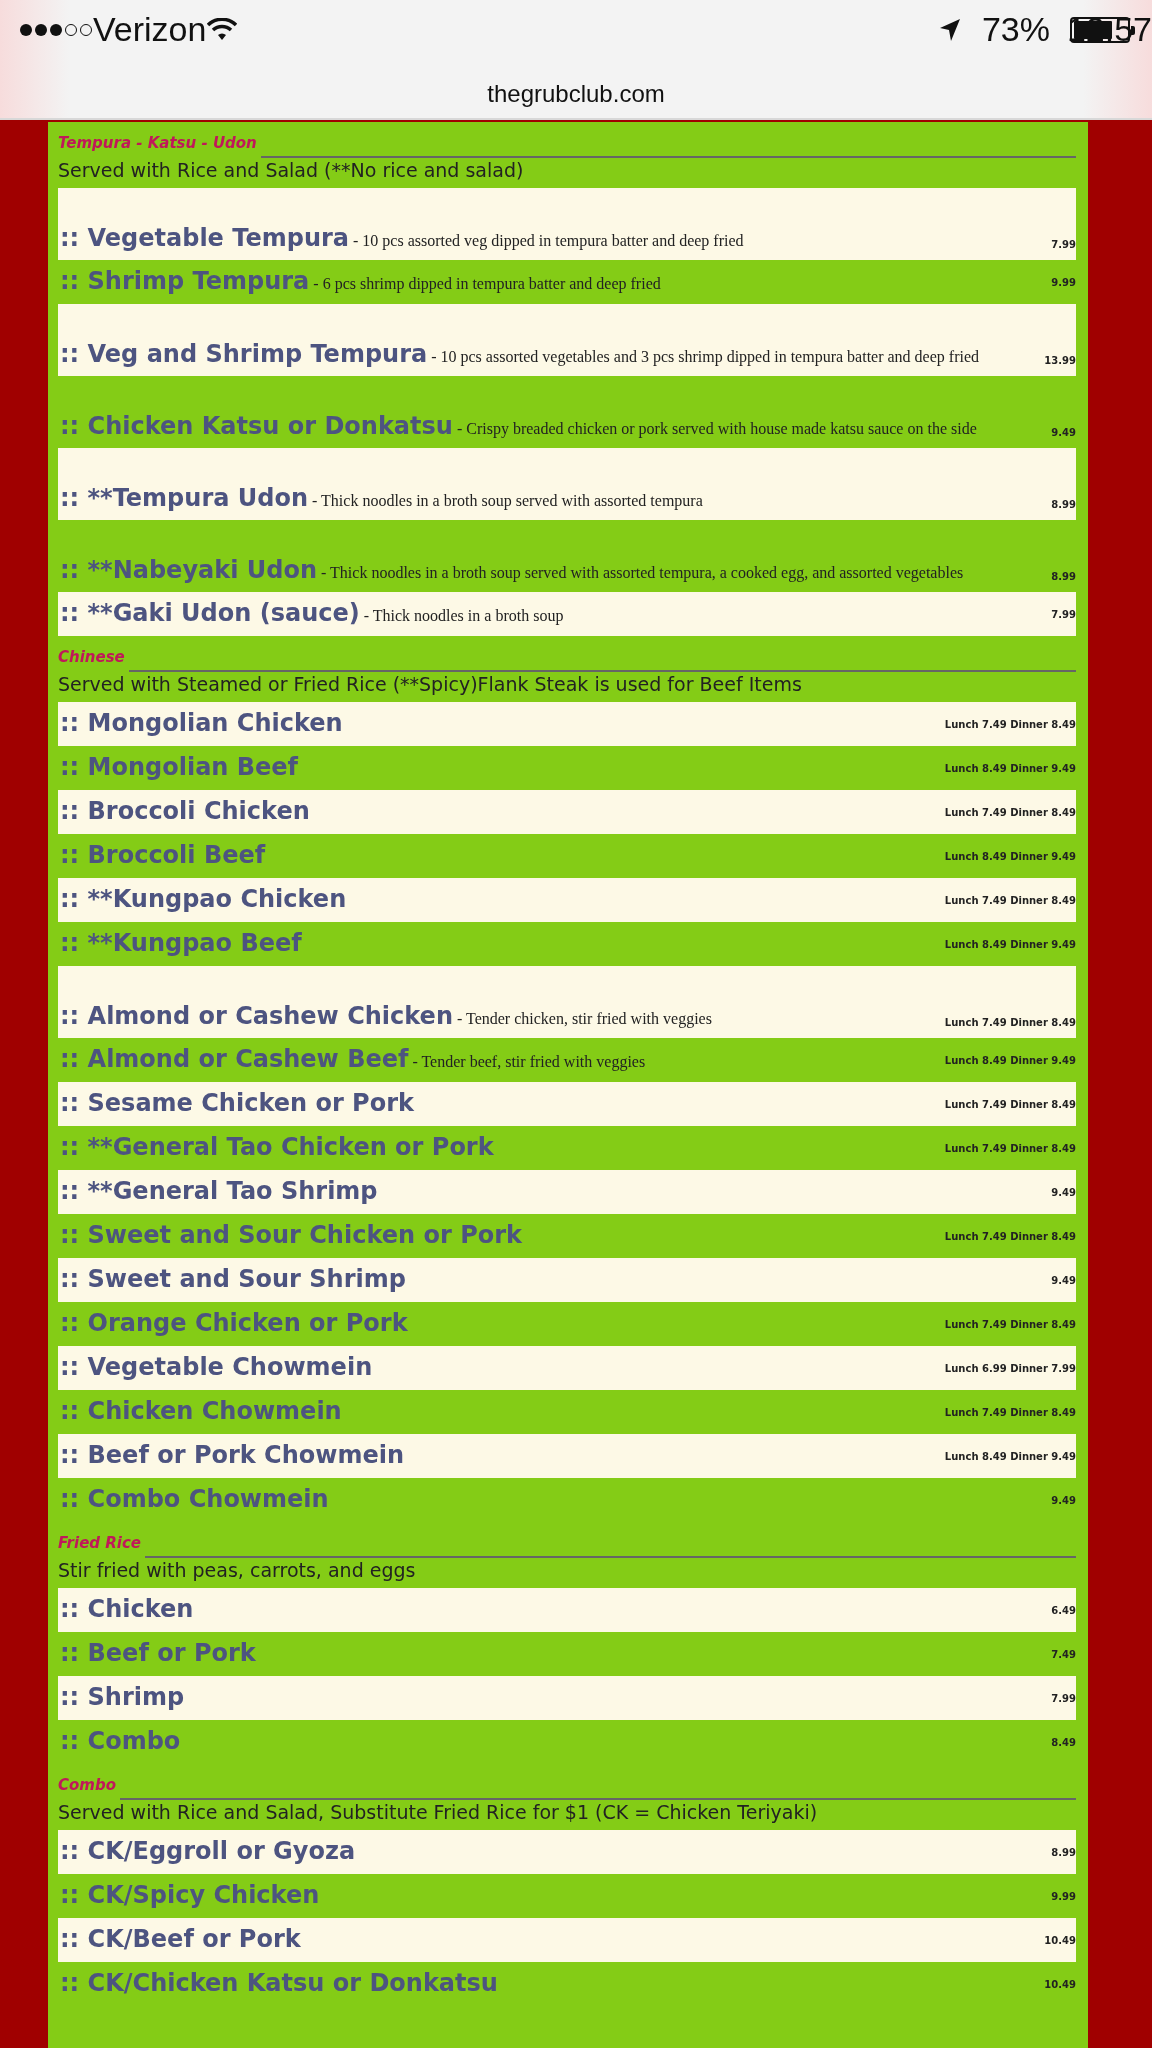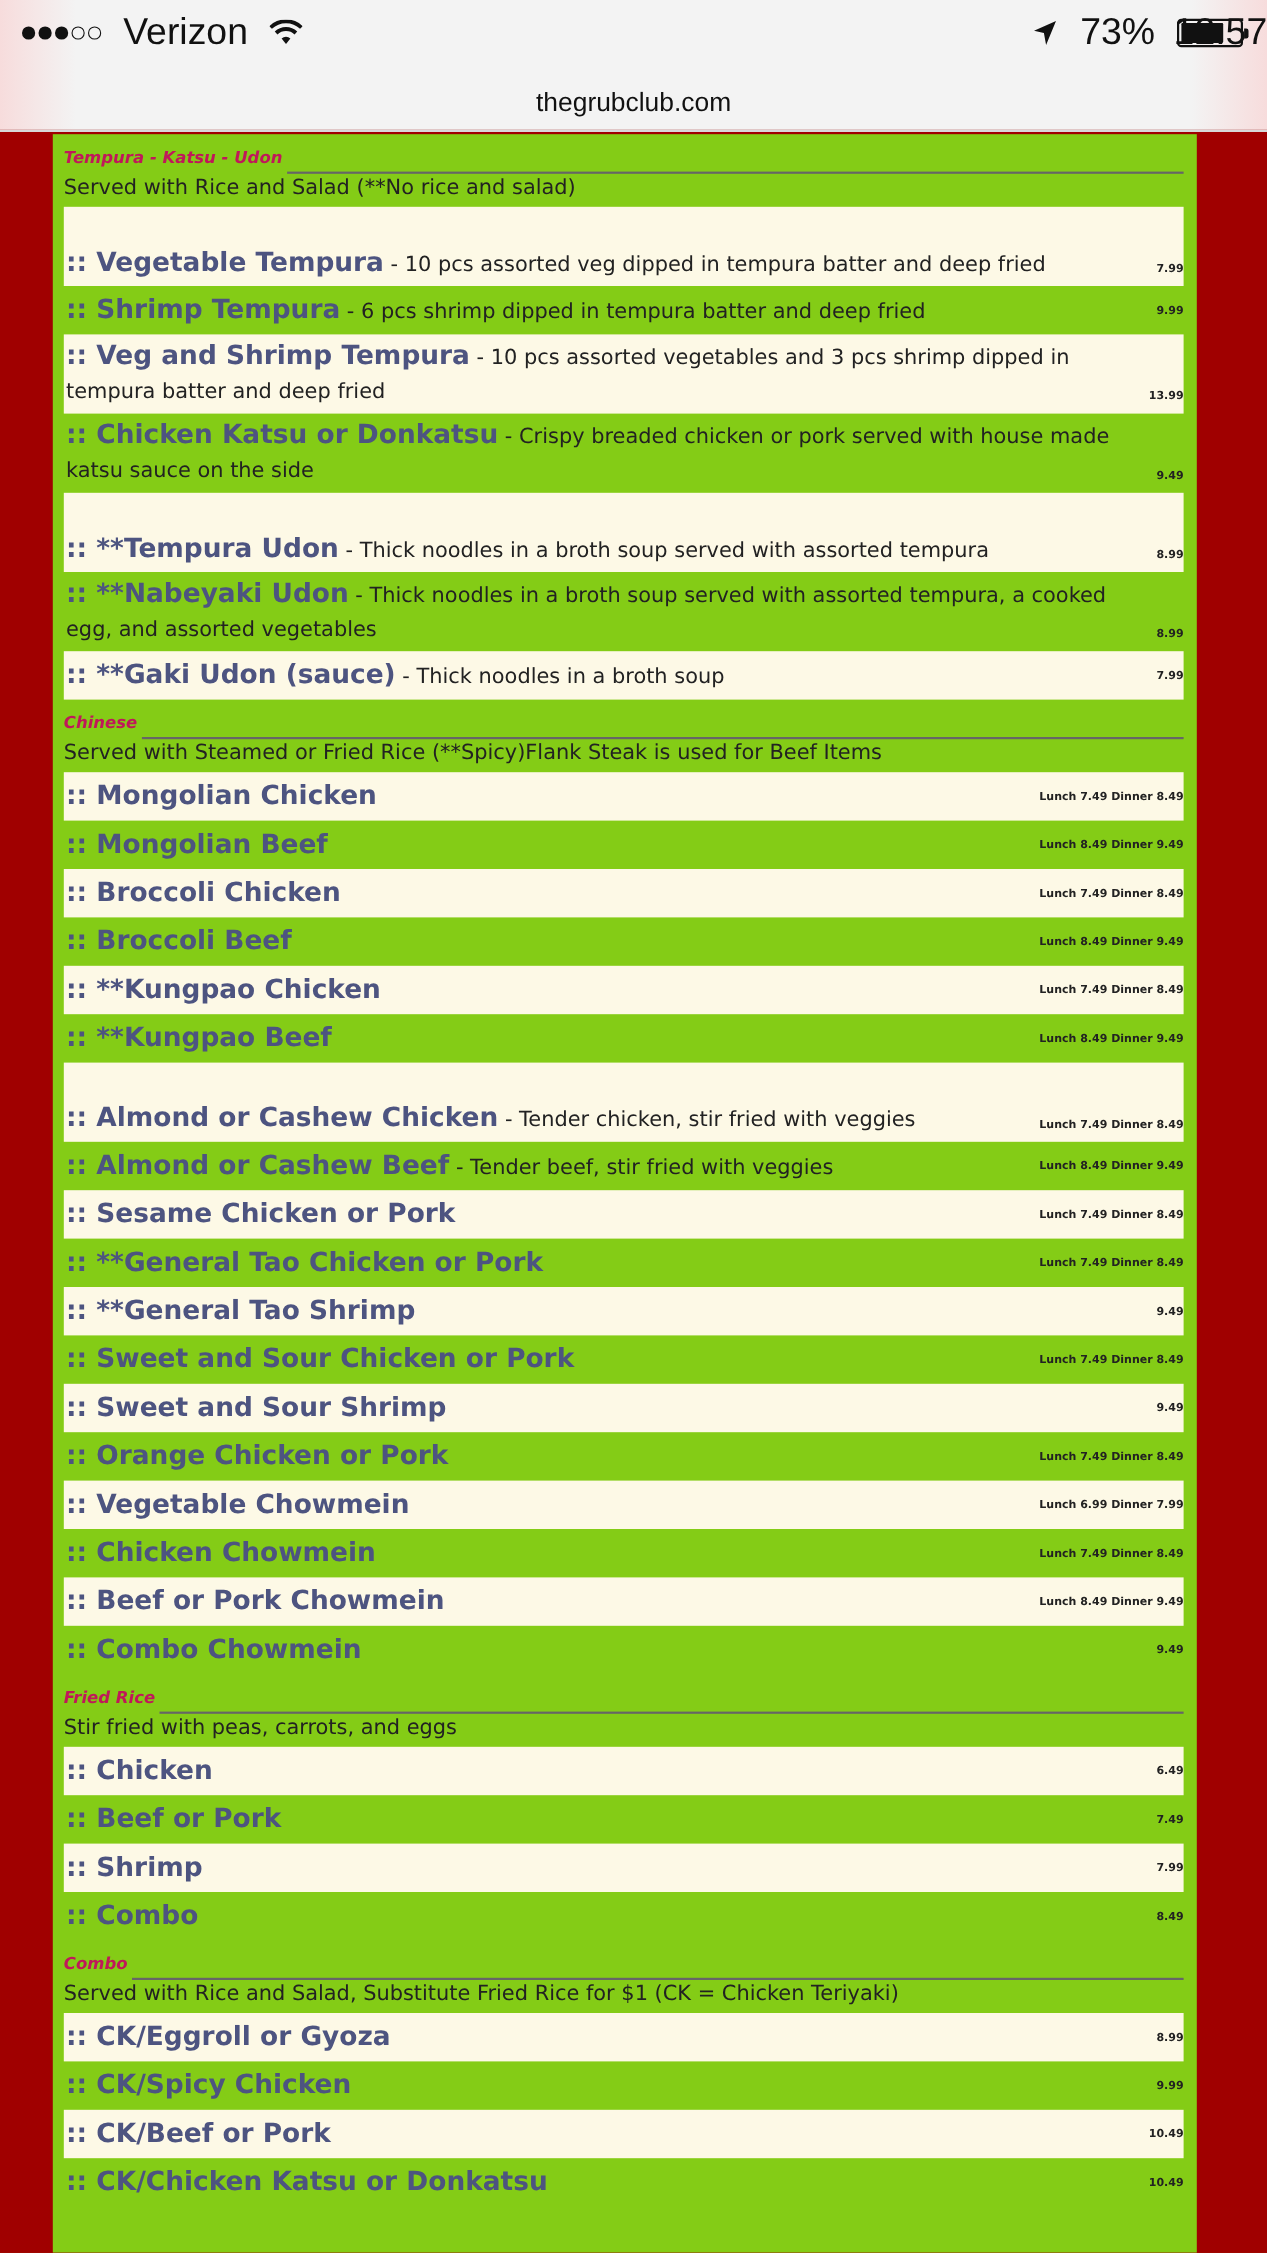--- a/index.html
+++ b/index.html
@@ -5,21 +5,21 @@
   * { box-sizing: border-box; margin: 0; padding: 0; }
   html, body { width: 1152px; height: 2048px; overflow: hidden; background: #a00000; }
   body { font-family: "DejaVu Sans", sans-serif; position: relative; }
 
   .status-bar {
     position: absolute; left: 0; top: 0; width: 1152px; height: 120px;
     background: linear-gradient(to right, #f7dcdc 0%, #f3f3f3 6%, #f3f3f3 94%, #f7dcdc 100%);
     border-bottom: 2px solid #d8d8d8;
   }
   .sb-row { position: absolute; top: 10px; left: 0; width: 100%; height: 44px; }
-  .sb-left { position: absolute; left: 20px; top: 0; font-family: "Liberation Sans", sans-serif; font-size: 34px; color: #111; display: flex; align-items: center; gap: 20px; }
+  .sb-left { position: absolute; left: 20px; top: 0; font-family: "Liberation Sans", sans-serif; font-size: 34px; color: #111; display: flex; align-items: center; gap: 1px; }
   .signal { display: inline-flex; gap: 3px; align-items: center; }
   .dot { width: 12px; height: 12px; border-radius: 50%; background: #111; display: inline-block; }
   .dot.empty { background: transparent; border: 1.5px solid #111; }
   .sb-center { position: absolute; left: 0; right: 0; text-align: right; top: 0; font-family: "Liberation Sans", sans-serif; font-size: 34px; color: #111; }
   .sb-right { position: absolute; right: 22px; top: 0; font-family: "Liberation Sans", sans-serif; font-size: 34px; color: #111; display: flex; align-items: center; gap: 20px; }
   .battery { width: 60px; height: 26px; border: 2px solid #111; border-radius: 4px; position: relative; padding: 2px; }
   .battery-fill { height: 100%; background: #111; border-radius: 1px; }
   .battery::after { content: ""; position: absolute; right: -7px; top: 7px; width: 4px; height: 9px; background: #111; border-radius: 0 2px 2px 0; }
   .url { position: absolute; top: 80px; left: 0; right: 0; text-align: center; font-family: "Liberation Sans", sans-serif; font-size: 24px; color: #111; }
 
@@ -29,21 +29,21 @@
   }
   .section-head { display: flex; align-items: flex-end; height: 30px; }
   .section-title { font-family: "DejaVu Sans", sans-serif; font-size: 15px; font-weight: bold; font-style: italic; color: #c0185a; padding-left: 0px; white-space: nowrap; }
   .section-rule { flex: 1; height: 2px; background: #666; margin-left: 4px; margin-bottom: -6px; }
   .section-sub { font-size: 19px; color: #222; height: 36px; line-height: 36px; }
 
   .item { display: flex; align-items: flex-end; padding: 4px 0 4px 2px; }
   .item:nth-child(odd) { background: #fdf9e6; }
   .item .txt { flex: 1; line-height: 30px; }
   .item .name { font-size: 24px; font-weight: bold; color: #4d5480; }
-  .item .desc { font-size: 19px; color: #222; }
+  .item .desc { font-size: 16px; color: #222; font-family: Liberation Serif, serif; }
   .item .price { font-size: 10px; font-weight: bold; color: #222; white-space: nowrap; padding-bottom: 6px; padding-left: 8px; }
   .item.single { height: 44px; align-items: center; }
   .item.single .price { padding-bottom: 0; }
   .item.double { height: 72px; }
 </style>
 </head>
 <body>
 
 <div class="status-bar">
   <div class="sb-row">

